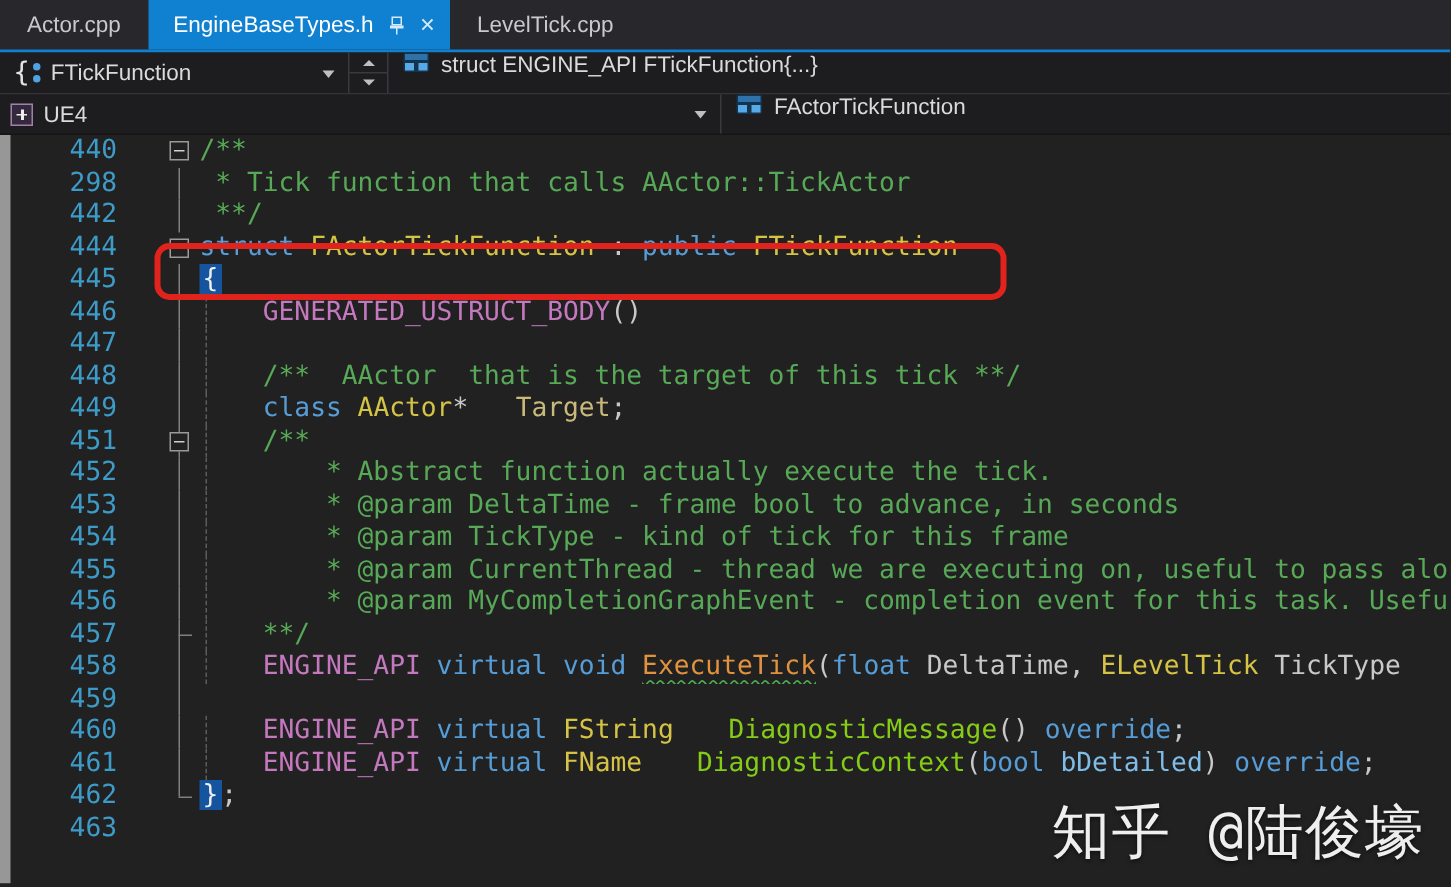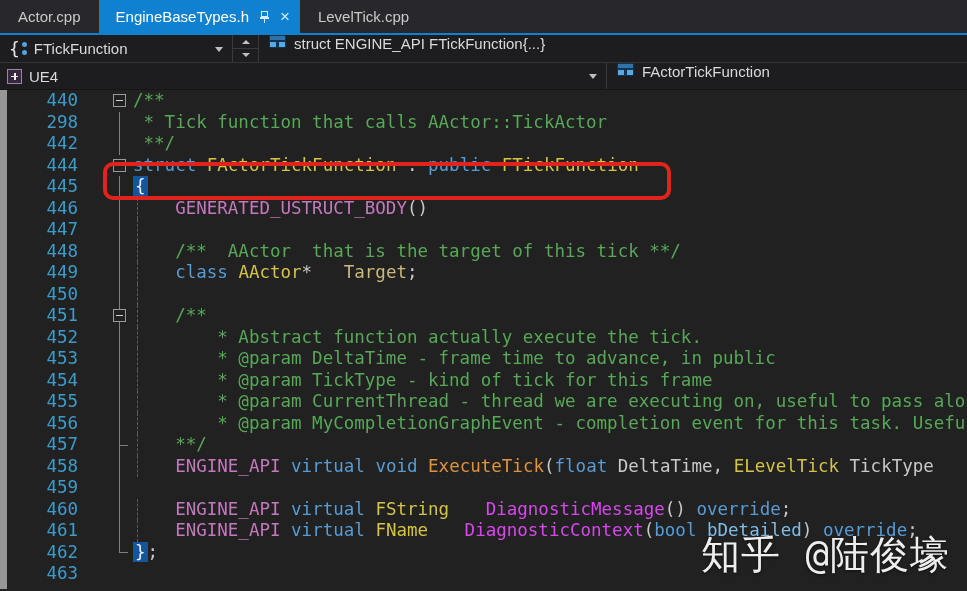--- a/index.html
+++ b/index.html
@@ -18,21 +18,21 @@
   .pin .bar  { left:2px; top:7px; width:9px; height:1.5px; }
   .pin .stem { left:6px; top:8px; width:1.5px; height:5px; }
   .closex { font-size:17px; line-height:17px; color:#D6EAF8; cursor:default; }
 
   
   .navrow { background:#1D1D1F; display:flex; align-items:stretch; font-size:15px; color:#DADADA; }
   .navrow1 { height:28px; border-bottom:1px solid #333338; }
   .navrow2 { height:27px; border-bottom:1px solid #151515; }
   .combo { position:relative; display:flex; align-items:center; gap:7px; padding-left:7px; border-right:1px solid #3A3A3E; }
   .combo-left { width:233px; }
-  .combo-proj { width:607px; }
+  .combo-proj { width:481px; }
   .flexsec { flex:1; display:flex; align-items:flex-start; gap:8px; padding-left:10px; }
   .caret { position:absolute; right:9px; top:50%; margin-top:-2px; width:0; height:0;
            border:4px solid transparent; border-top:5px solid #BFBFBF; }
   .spinner { width:26px; display:flex; flex-direction:column; border-right:1px solid #3A3A3E; }
   .spin { flex:1; display:flex; align-items:center; justify-content:center; }
   .spin.up { border-bottom:1px solid #3A3A3E; }
   .tri-up { width:0;height:0;border:4px solid transparent;border-bottom:4px solid #BFBFBF;margin-top:-3px; }
   .tri-dn { width:0;height:0;border:4px solid transparent;border-top:4px solid #BFBFBF;margin-bottom:-3px; }
 
   
@@ -63,21 +63,21 @@
                 border:1px solid #9A9A9A; background:#212121; }
   .fold .fbox::after { content:""; position:absolute; left:2px; right:2px; top:5px; height:1px; background:#CFCFCF; }
   .code { flex:1; position:relative; padding-left:2px; overflow:hidden; }
   .code.guide::before { content:""; position:absolute; left:6px; top:0; bottom:0; border-left:1px dashed #5C5C5C; }
 
   .tk-cm { color:#57A857; }
   .tk-kw { color:#569CD6; }
   .tk-ty { color:#D5C345; }
   .tk-tg { color:#C9B97A; }
   .tk-mc { color:#C478BE; }
-  .tk-fn { color:#d946ef;padding-left:26px; }
+  .tk-fn { color:#84cc16;padding-left:26px; }
   .tk-fq { color:#E0923F; text-decoration:underline wavy #4CAF50 1px; text-underline-offset:4px; }
   .tk-tx { color:#C8C8C8; }
   .tk-pr { color:#7FBCE8; }
   .tk-hl { background:#15549E; color:#EFEFEF; padding:0 2px; }
 
   .redbox { position:absolute; left:103px; top:72px; width:568px; height:38px;
             border:4px solid #E0231C; border-radius:10px; pointer-events:none; z-index:5; }
   .watermark { position:absolute; right:17px; top:438px; z-index:6; color:rgba(255,255,255,0.93);
                font-size:39px; letter-spacing:1px; text-shadow:0 1px 3px rgba(0,0,0,0.55);margin-left:40px; }
 </style>
@@ -152,24 +152,23 @@
     <div id="lines">
         <div class="row"><div class="num">440</div><div class="fold"><div class="fbox"></div></div><div class="code"><span class="tk-cm">/**</span></div></div>
         <div class="row"><div class="num">298</div><div class="fold"><div class="fv"></div></div><div class="code"><span class="tk-cm"> * Tick function that calls AActor::TickActor</span></div></div>
         <div class="row"><div class="num">442</div><div class="fold"><div class="fv"></div></div><div class="code"><span class="tk-cm"> **/</span></div></div>
         <div class="row"><div class="num">444</div><div class="fold"><div class="fbox"></div></div><div class="code"><span class="tk-kw">struct</span><span class="tk-tx"> </span><span class="tk-ty">FActorTickFunction</span><span class="tk-tx"> : </span><span class="tk-kw">public</span><span class="tk-tx"> </span><span class="tk-ty">FTickFunction</span></div></div>
         <div class="row"><div class="num">445</div><div class="fold"><div class="fv"></div></div><div class="code"><span class="tk-hl">{</span></div></div>
         <div class="row"><div class="num">446</div><div class="fold"><div class="fv"></div></div><div class="code guide"><span class="tk-tx">    </span><span class="tk-mc">GENERATED_USTRUCT_BODY</span><span class="tk-tx">()</span></div></div>
         <div class="row"><div class="num">447</div><div class="fold"><div class="fv"></div></div><div class="code guide"></div></div>
         <div class="row"><div class="num">448</div><div class="fold"><div class="fv"></div></div><div class="code guide"><span class="tk-cm">    /**  AActor  that is the target of this tick **/</span></div></div>
         <div class="row"><div class="num">449</div><div class="fold"><div class="fv"></div></div><div class="code guide"><span class="tk-tx">    </span><span class="tk-kw">class</span><span class="tk-tx"> </span><span class="tk-ty">AActor</span><span class="tk-tx">*   </span><span class="tk-tg">Target</span><span class="tk-tx">;</span></div></div>
-        <div class="row"><div class="num">450</div><div class="fold"><div class="fv"></div></div><div class="code guide"></div></div>
         <div class="row"><div class="num">451</div><div class="fold"><div class="fv"></div><div class="fbox"></div></div><div class="code guide"><span class="tk-cm">    /**</span></div></div>
         <div class="row"><div class="num">452</div><div class="fold"><div class="fv"></div></div><div class="code guide"><span class="tk-cm">        * Abstract function actually execute the tick.</span></div></div>
-        <div class="row"><div class="num">453</div><div class="fold"><div class="fv"></div></div><div class="code guide"><span class="tk-cm">        * @param DeltaTime - frame time to advance, in public</span></div></div>
+        <div class="row"><div class="num">453</div><div class="fold"><div class="fv"></div></div><div class="code guide"><span class="tk-cm">        * @param DeltaTime - frame bool to advance, in seconds</span></div></div>
         <div class="row"><div class="num">454</div><div class="fold"><div class="fv"></div></div><div class="code guide"><span class="tk-cm">        * @param TickType - kind of tick for this frame</span></div></div>
         <div class="row"><div class="num">455</div><div class="fold"><div class="fv"></div></div><div class="code guide"><span class="tk-cm">        * @param CurrentThread - thread we are executing on, useful to pass alon</span></div></div>
         <div class="row"><div class="num">456</div><div class="fold"><div class="fv"></div></div><div class="code guide"><span class="tk-cm">        * @param MyCompletionGraphEvent - completion event for this task. Usefu</span></div></div>
         <div class="row"><div class="num">457</div><div class="fold"><div class="fv"></div><div class="ftick"></div></div><div class="code guide"><span class="tk-cm">    **/</span></div></div>
         <div class="row"><div class="num">458</div><div class="fold"><div class="fv"></div></div><div class="code guide"><span class="tk-tx">    </span><span class="tk-mc">ENGINE_API</span><span class="tk-tx"> </span><span class="tk-kw">virtual</span><span class="tk-tx"> </span><span class="tk-kw">void</span><span class="tk-tx"> </span><span class="tk-fq">ExecuteTick</span><span class="tk-tx">(</span><span class="tk-kw">float</span><span class="tk-tx"> DeltaTime, </span><span class="tk-ty">ELevelTick</span><span class="tk-tx"> TickType</span></div></div>
         <div class="row"><div class="num">459</div><div class="fold"><div class="fv"></div></div></div>
         <div class="row"><div class="num">460</div><div class="fold"><div class="fv"></div></div><div class="code guide"><span class="tk-tx">    </span><span class="tk-mc">ENGINE_API</span><span class="tk-tx"> </span><span class="tk-kw">virtual</span><span class="tk-tx"> </span><span class="tk-ty">FString</span><span class="tk-tx"> </span><span class="tk-fn">DiagnosticMessage</span><span class="tk-tx">() </span><span class="tk-kw">override</span><span class="tk-tx">;</span></div></div>
         <div class="row"><div class="num">461</div><div class="fold"><div class="fv"></div></div><div class="code guide"><span class="tk-tx">    </span><span class="tk-mc">ENGINE_API</span><span class="tk-tx"> </span><span class="tk-kw">virtual</span><span class="tk-tx"> </span><span class="tk-ty">FName</span><span class="tk-tx"> </span><span class="tk-fn">DiagnosticContext</span><span class="tk-tx">(</span><span class="tk-kw">bool</span><span class="tk-tx"> </span><span class="tk-pr">bDetailed</span><span class="tk-tx">) </span><span class="tk-kw">override</span><span class="tk-tx">;</span></div></div>
         <div class="row"><div class="num">462</div><div class="fold"><div class="fv top"></div><div class="ftick"></div></div><div class="code"><span class="tk-hl">}</span><span class="tk-tx">;</span></div></div>
         <div class="row"><div class="num">463</div><div class="fold"></div><div class="code"></div></div>

